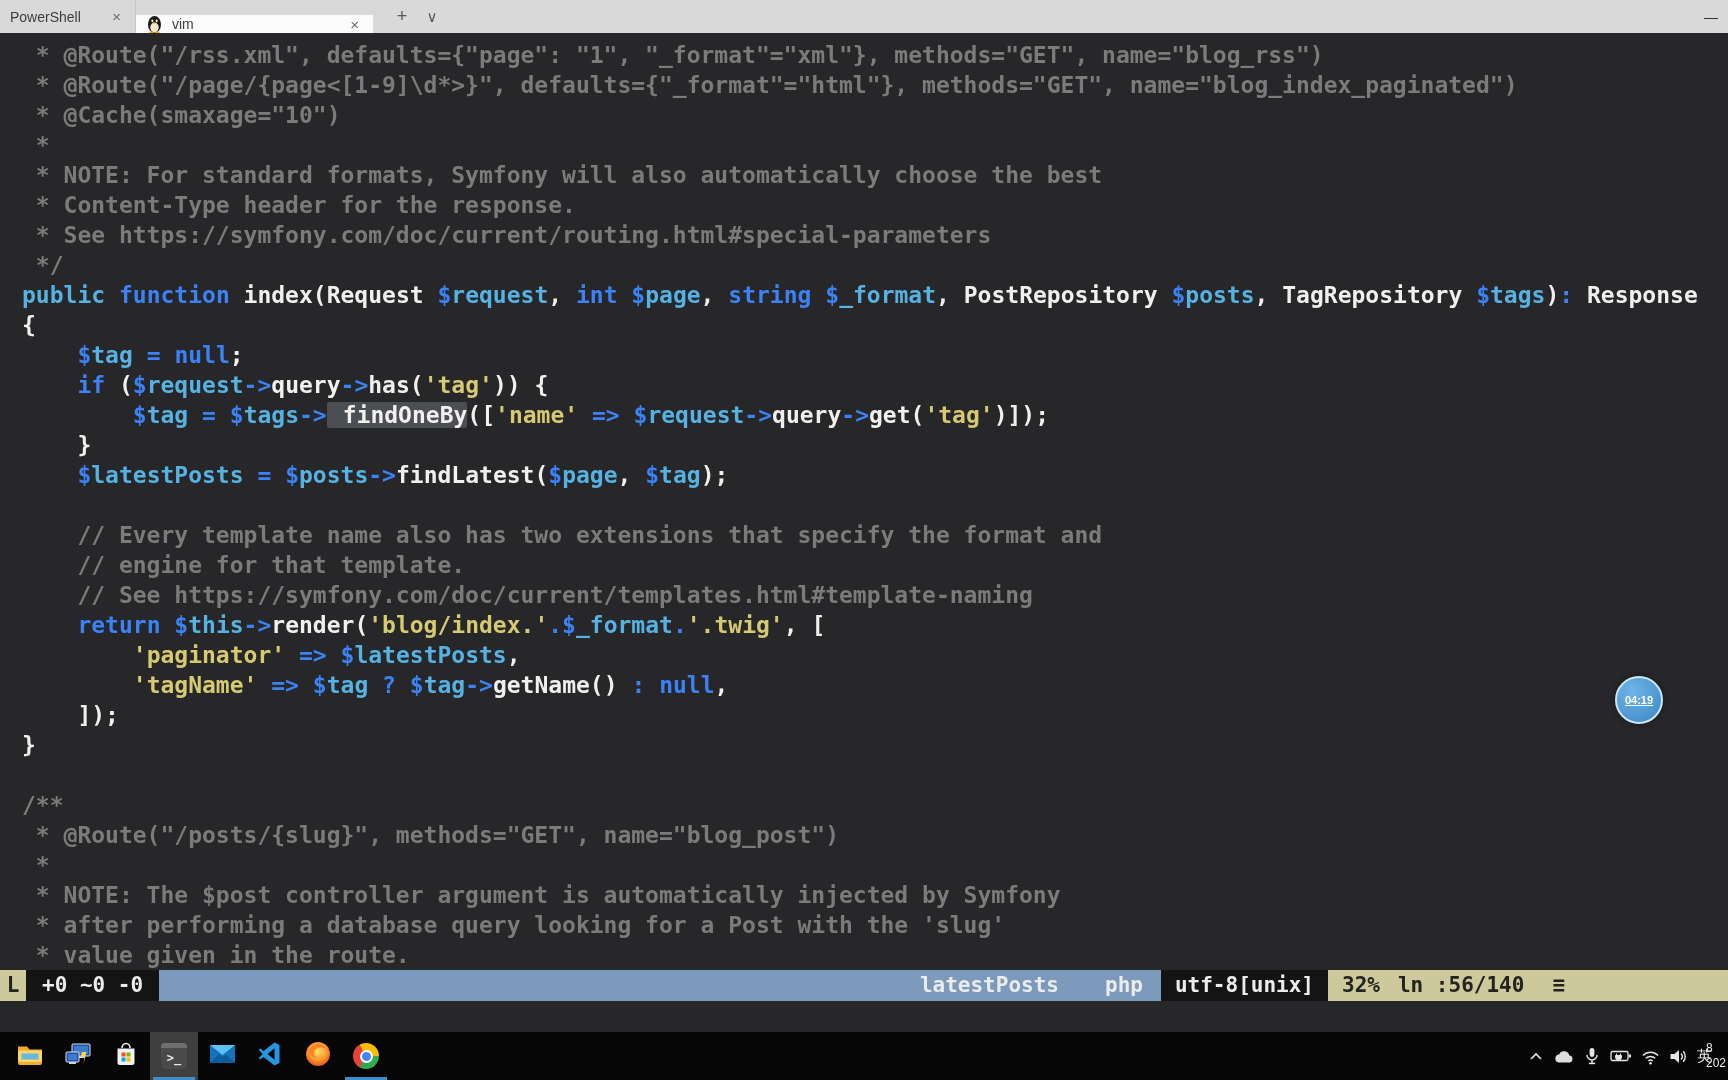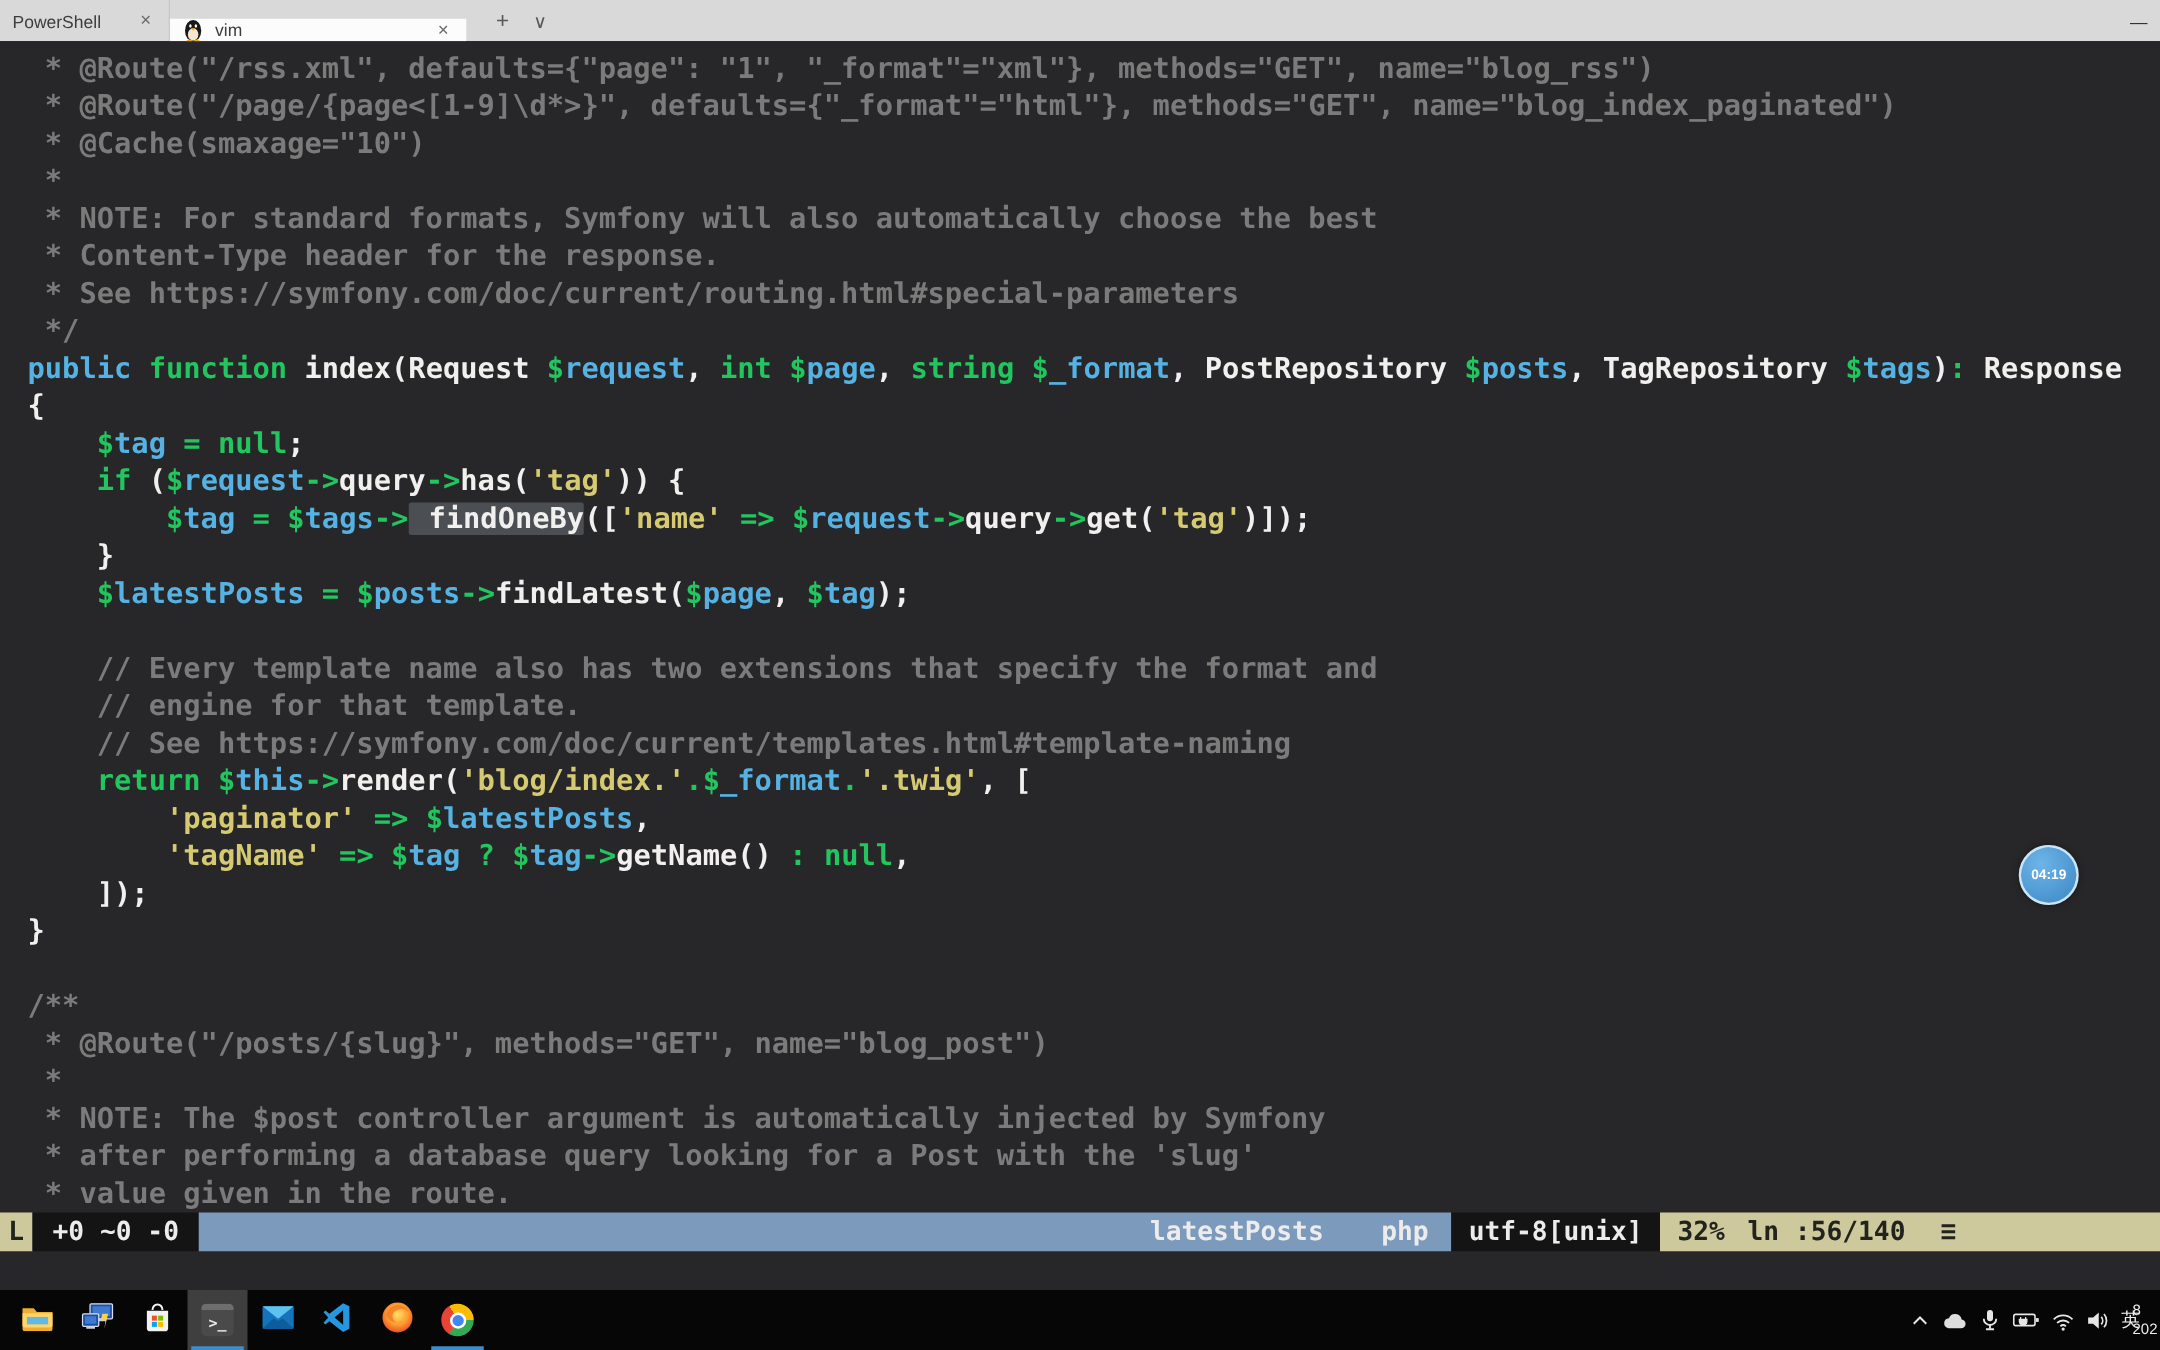--- a/index.html
+++ b/index.html
@@ -18,21 +18,21 @@
   .tbbtn{width:30px;display:flex;align-items:center;justify-content:center;color:#585858;font-size:15px;}
   .tbbtn.plus{margin-left:14px;font-size:18px;}
   .minimize{position:absolute;right:0;top:0;width:34px;height:33px;display:flex;align-items:center;
             justify-content:center;color:#333;font-size:14px;}
 
   
   .terminal{position:absolute;left:0;top:33px;width:1728px;height:999px;background:#272729;}
   .code{position:absolute;left:22px;top:7px;white-space:pre;
         font:bold 23px/30px "DejaVu Sans Mono",monospace;}
   .line{height:30px;}
-  .c-w{color:#f1f0ee;margin-top:20px;} .c-p{color:#22c55e;} .c-b{color:#56b2e2;}
+  .c-w{color:#f1f0ee;margin-top:20px;} .c-p{color:#3b82f6;} .c-b{color:#56b2e2;}
   .c-y{color:#d5ca71;} .c-g{color:#7b7b7b;}
   .hl{background:#4b4e52;border-radius:2px;padding-left:16px;}
 
   
   .statusline{position:absolute;left:0;top:937px;width:1728px;height:31px;display:flex;
               font:bold 21px/31px "DejaVu Sans Mono",monospace;color:#ececec;}
   .sl-mode{width:26px;background:#cdc99c;color:#23231d;text-align:center;}
   .sl-git{background:#141414;padding:0 16px;white-space:nowrap;}
   .sl-file{flex:1;background:#7b9abc;display:flex;align-items:center;overflow:hidden;}
   .sl-path{padding-left:14px;white-space:nowrap;}
@@ -40,21 +40,21 @@
   .sl-enc{background:#141414;padding:0 14px;white-space:nowrap;}
   .sl-pos{width:400px;box-sizing:border-box;background:#cdc99c;color:#23231d;display:flex;
           align-items:center;padding:0 14px;gap:18px;white-space:nowrap;}
   .sl-pos .menu{margin-left:10px;}
 
   
   .badge{position:absolute;left:1615px;top:676px;width:48px;height:48px;border-radius:50%;
          background:radial-gradient(circle at 35% 30%,#6db5e8,#3c86c4);
          border:2px solid #c9e5f7;box-sizing:border-box;display:flex;align-items:center;
          justify-content:center;color:#fff;font:bold 11px "Liberation Sans",sans-serif;
-         box-shadow:0 0 6px rgba(0,0,0,.4);}
+         box-shadow:0 0 6px rgba(0,0,0,.4);text-decoration:underline;}
 
   
   .taskbar{position:absolute;left:0;top:1032px;width:1728px;height:48px;background:#060606;}
   .slot{position:absolute;top:0;width:48px;height:48px;display:flex;align-items:center;justify-content:center;}
   .slot.active{background:#3f3f40;}
   .underline{position:absolute;left:3px;bottom:0;width:42px;height:3px;background:#3f8cc9;}
   .wticon{width:26px;height:26px;background:#4a4a4a;border-radius:4px;position:relative;
           display:flex;align-items:center;justify-content:center;overflow:hidden;}
   .wticon .bar{position:absolute;top:0;left:0;right:0;height:5px;background:#6e6e6e;}
   .wticon .prompt{color:#eaeaea;font:bold 12px "DejaVu Sans Mono",monospace;margin-top:3px;}

